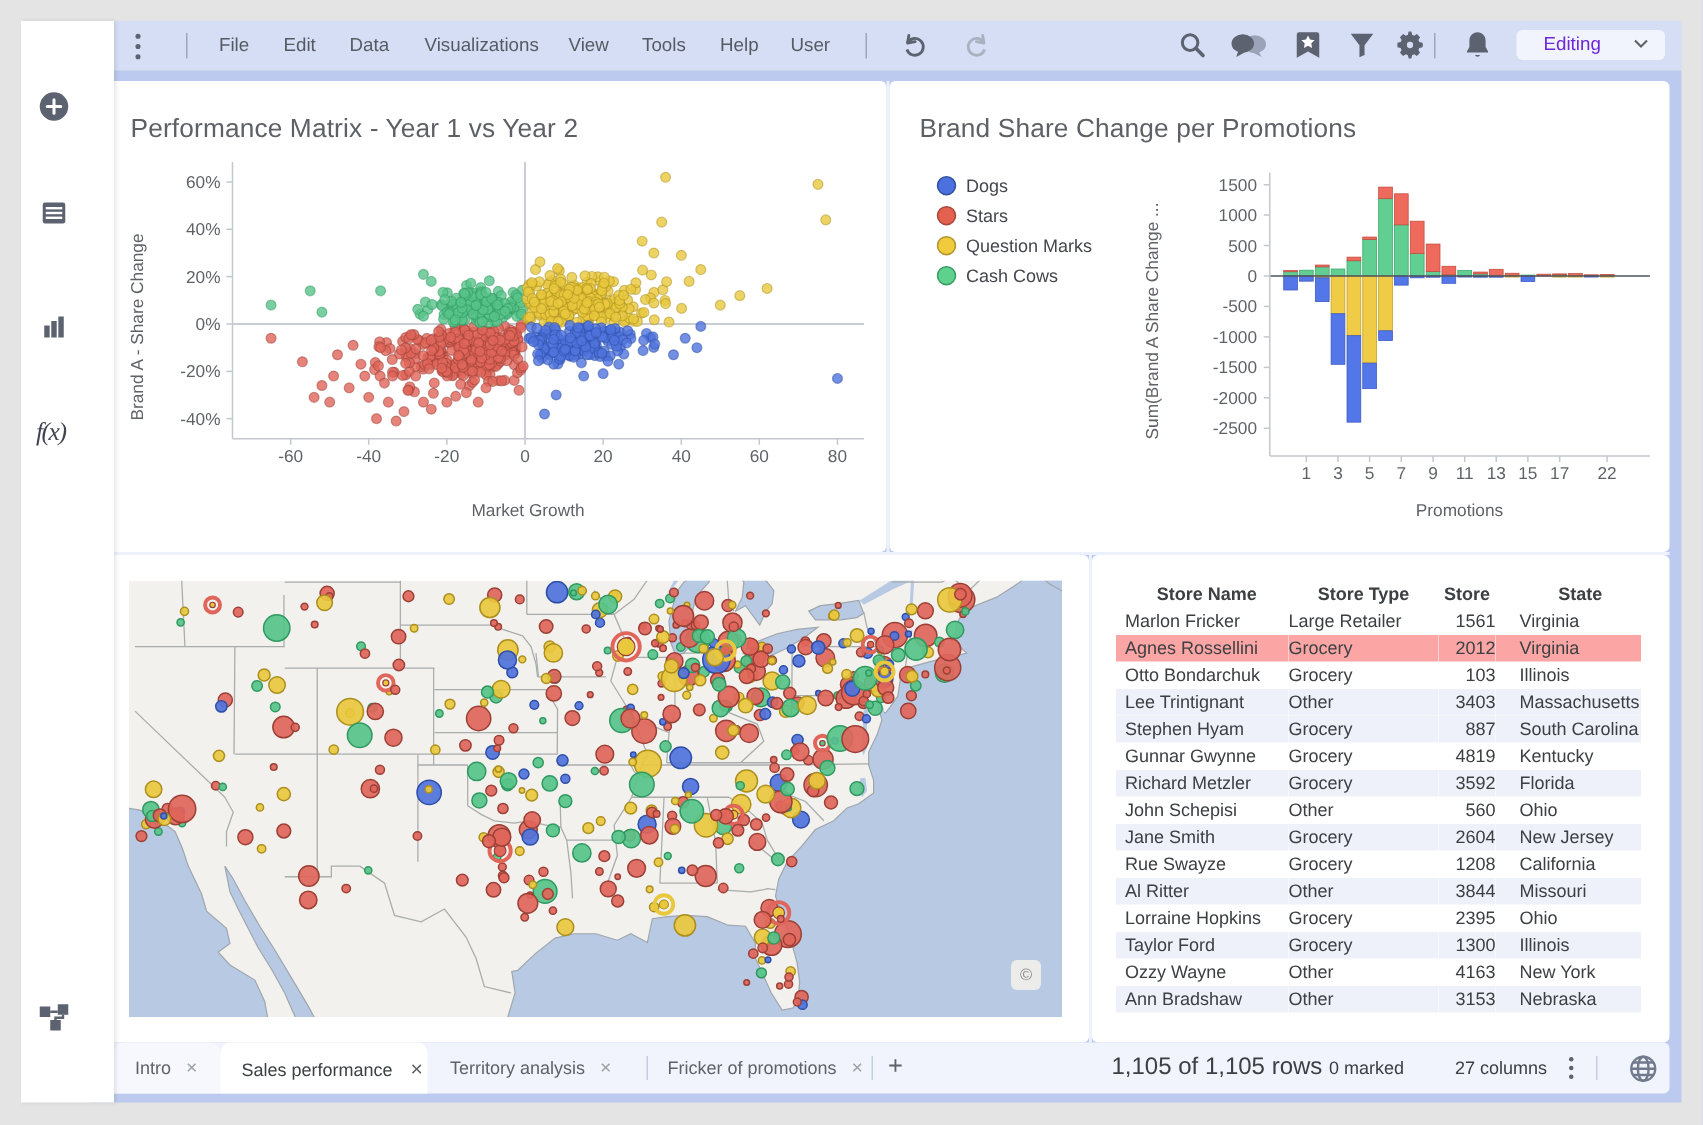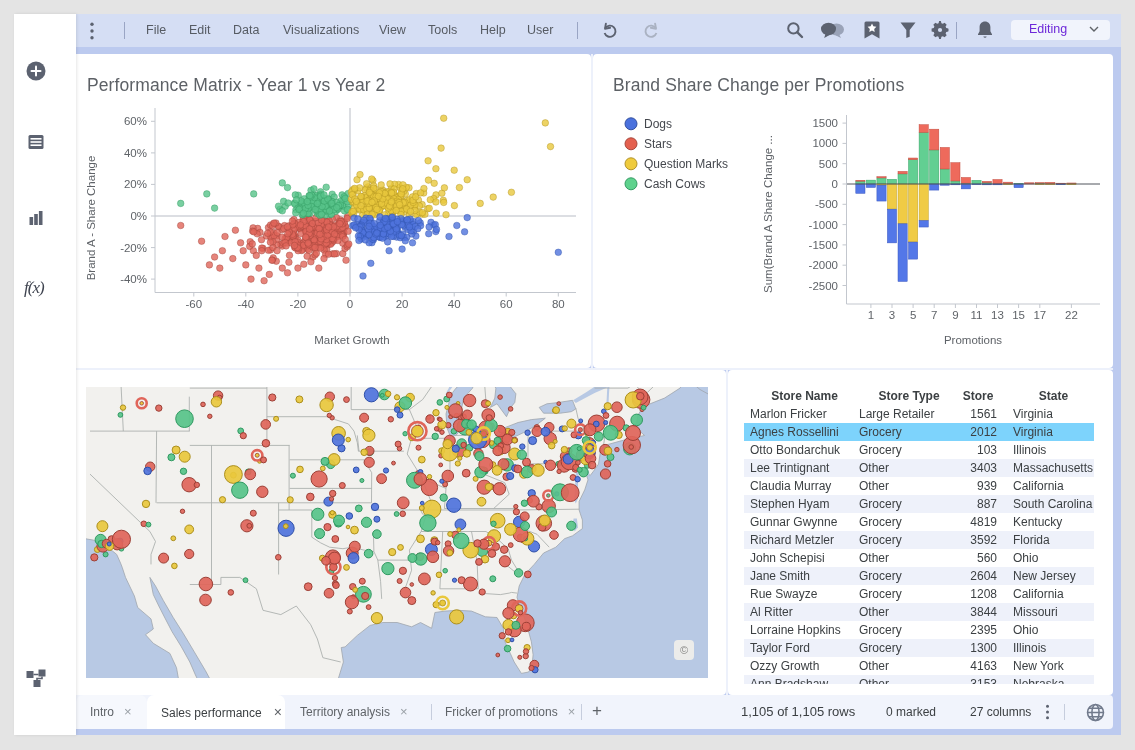--- a/index.html
+++ b/index.html
@@ -1782,43 +1782,37 @@
               <th class="c4">State</th>
             </tr>
           </thead>
           <tbody>
             <tr>
               <td class="c1">Marlon Fricker</td>
               <td class="c2">Large Retailer</td>
               <td class="c3">1561</td>
               <td class="c4">Virginia</td>
             </tr>
-            <tr style="background:#7dd3fc">
+            <tr style="background:#fca5a5">
               <td class="c1">Agnes Rossellini</td>
               <td class="c2">Grocery</td>
               <td class="c3">2012</td>
               <td class="c4">Virginia</td>
             </tr>
             <tr>
               <td class="c1">Otto Bondarchuk</td>
               <td class="c2">Grocery</td>
               <td class="c3">103</td>
               <td class="c4">Illinois</td>
             </tr>
             <tr style="background:#eef1fa">
               <td class="c1">Lee Trintignant</td>
               <td class="c2">Other</td>
               <td class="c3">3403</td>
               <td class="c4">Massachusetts</td>
-            </tr>
-            <tr>
-              <td class="c1">Claudia Murray</td>
-              <td class="c2">Other</td>
-              <td class="c3">939</td>
-              <td class="c4">California</td>
             </tr>
             <tr style="background:#eef1fa">
               <td class="c1">Stephen Hyam</td>
               <td class="c2">Grocery</td>
               <td class="c3">887</td>
               <td class="c4">South Carolina</td>
             </tr>
             <tr>
               <td class="c1">Gunnar Gwynne</td>
               <td class="c2">Grocery</td>
@@ -1861,21 +1855,21 @@
               <td class="c3">2395</td>
               <td class="c4">Ohio</td>
             </tr>
             <tr style="background:#eef1fa">
               <td class="c1">Taylor Ford</td>
               <td class="c2">Grocery</td>
               <td class="c3">1300</td>
               <td class="c4">Illinois</td>
             </tr>
             <tr>
-              <td class="c1">Ozzy Growth</td>
+              <td class="c1">Ozzy Wayne</td>
               <td class="c2">Other</td>
               <td class="c3">4163</td>
               <td class="c4">New York</td>
             </tr>
             <tr style="background:#eef1fa">
               <td class="c1">Ann Bradshaw</td>
               <td class="c2">Other</td>
               <td class="c3">3153</td>
               <td class="c4">Nebraska</td>
             </tr>
@@ -1885,21 +1879,21 @@
   </div>
 </div>
 <div class="abs" id="tabbar">
   <div class="tab" style="left:8px;width:71px;background:#f6f8fd;text-align:left"><span style="margin-left:14px">Intro</span><span class="tx">×</span></div>
   <div class="tab" style="left:224px;width:130px"><span style="margin-left:8px">Territory analysis</span><span class="tx">×</span></div>
   <div class="tab" style="left:79px;width:138px;background:#fff;color:#3c4043"><span style="margin-left:14px">Sales performance</span><span class="tx" style="color:#5f6368;margin-left:12px;font-size:14px">×</span></div>
   <div class="abs" style="left:363px;top:9px;width:1px;height:16px;background:#c6cddd"></div>
   <div class="tab" style="left:370px;width:140px"><span style="margin-left:7px">Fricker of promotions</span><span class="tx">×</span></div>
   <div class="abs" style="left:513px;top:9px;width:1px;height:16px;background:#c6cddd"></div>
   <div class="abs" style="left:524px;top:6px;font-size:17px;color:#5f6368;font-weight:400">+</div>
-  <div class="abs" style="left:673px;top:0;height:34px;line-height:34px;font-size:13px;color:#3c4043">1,105 of 1,105 rows</div>
+  <div class="abs" style="left:673px;top:0;height:34px;line-height:34px;font-size:16px;color:#3c4043">1,105 of 1,105 rows</div>
   <div class="abs" style="left:818px;top:0;height:34px;line-height:34px;font-size:12px;color:#3c4043">0 marked</div>
   <div class="abs" style="left:902px;top:0;height:34px;line-height:34px;font-size:12px;color:#3c4043">27 columns</div>
   <div class="abs" style="left:977px;top:9px"><svg width="5" height="16" viewBox="0 0 5 16">
         <circle cx="2.5" cy="2.2" r="1.5" fill="#5c6270"></circle>
         <circle cx="2.5" cy="8" r="1.5" fill="#5c6270"></circle>
         <circle cx="2.5" cy="13.8" r="1.5" fill="#5c6270"></circle>
       </svg></div>
   <div class="abs" style="left:996px;top:9px;width:1px;height:16px;background:#c6cddd"></div>
   <div class="abs" style="left:1017px;top:7px"><svg width="21" height="21" viewBox="0 0 20 20">
         <g fill="none" stroke="#717a8c" stroke-width="1.5">

